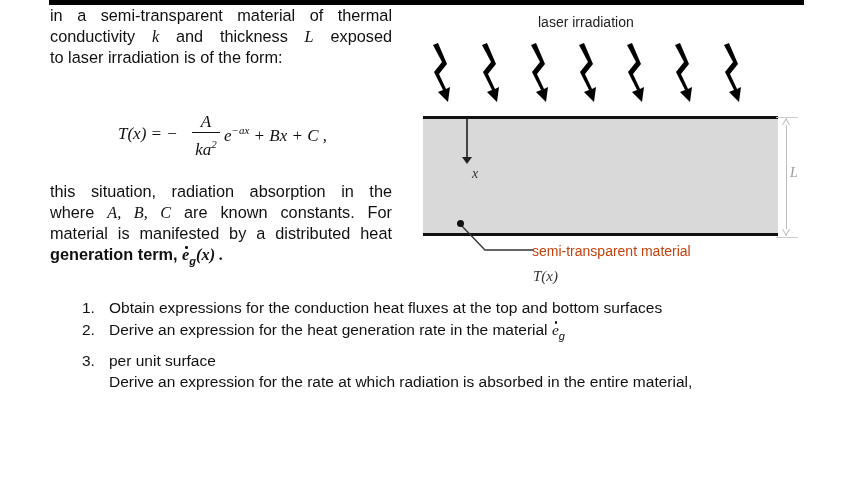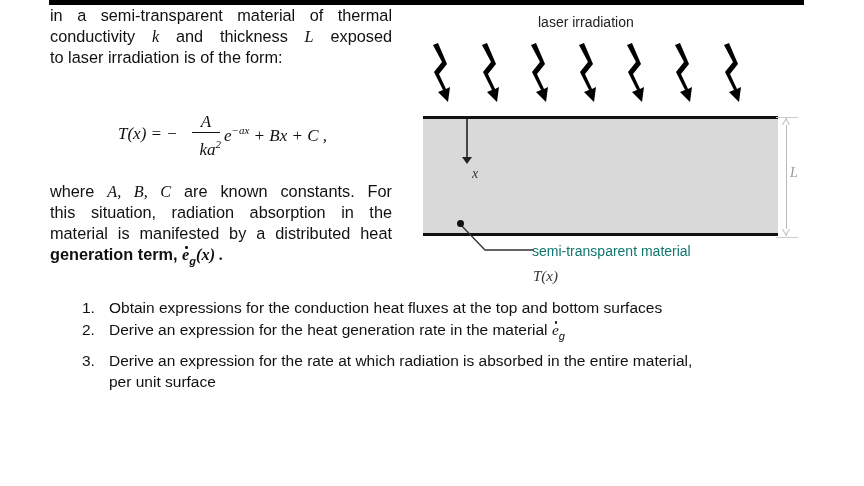--- a/index.html
+++ b/index.html
@@ -8,21 +8,21 @@
   .topbar { position:absolute; left:49px; top:0; width:755px; height:5px; background:#000; }
   .intro { position:absolute; left:50px; top:5px; width:342px; font-size:16.3px; line-height:21px;
            text-align:justify; text-align-last:justify; }
   .intro .last { text-align-last:left; }
   .math { font-family:"Liberation Serif", serif; font-style:italic; }
   .eq { position:absolute; left:118px; top:112px; font-family:"Liberation Serif", serif; font-size:17px; height:50px; }
   .eq .lhs { position:absolute; left:0; top:12px; white-space:nowrap; }
   .frac { position:absolute; left:73px; top:0; width:30px; text-align:center; }
   .frac .num { display:block; font-style:italic; font-size:17px; line-height:20px; }
   .frac .bar { display:block; height:1px; background:#111; margin:0 1px; }
-  .frac .den { display:block; font-style:italic; font-size:17px; line-height:22px;text-align:right; }
+  .frac .den { display:block; font-style:italic; font-size:17px; line-height:22px; }
   .eq .rhs { position:absolute; left:106px; top:12px; white-space:nowrap; }
   .sup { font-size:11px; vertical-align:7px; font-style:italic; }
   .para2 { position:absolute; left:50px; top:181px; width:342px; font-size:16.3px; line-height:21px;
            text-align:justify; text-align-last:justify; }
   .para2 .last { text-align-last:left;font-weight:bold; }
   .dot-e { position:relative; display:inline-block; }
   .dot-e::before { content:""; position:absolute; left:3px; top:2px; width:2.5px; height:2.5px; border-radius:50%; background:#111; }
   .sub { font-size:11px; vertical-align:-5px; font-style:italic; }
   .figure { position:absolute; left:410px; top:0; width:410px; height:290px; }
   .laser-label { position:absolute; left:128px; top:14px; font-size:14px; color:#222; }
@@ -38,21 +38,21 @@
   .dim-tick-top { position:absolute; left:776px; top:117px; width:22px; height:1px; background:#ccc; }
   .dim-tick-bot { position:absolute; left:776px; top:237px; width:22px; height:1px; background:#ccc; }
   .dim-head-top { position:absolute; left:782px; top:118px; width:0; height:0;
                   border-left:4px solid transparent; border-right:4px solid transparent; border-bottom:7px solid #bbb; }
   .dim-head-top::after { content:""; position:absolute; left:-3px; top:2px; border-left:3px solid transparent; border-right:3px solid transparent; border-bottom:5px solid #fff; }
   .dim-head-bot { position:absolute; left:782px; top:229px; width:0; height:0;
                   border-left:4px solid transparent; border-right:4px solid transparent; border-top:7px solid #bbb; }
   .dim-head-bot::after { content:""; position:absolute; left:-3px; top:-7px; border-left:3px solid transparent; border-right:3px solid transparent; border-top:5px solid #fff; }
   .L-label { position:absolute; left:790px; top:165px; font-family:"Liberation Serif", serif; font-style:italic; font-size:14px; color:#999; }
   .leader-dot { position:absolute; left:457px; top:220px; width:7px; height:7px; border-radius:50%; background:#111; }
-  .material-label { position:absolute; left:532px; top:243px; font-size:14px; color:#0f766e; }
+  .material-label { position:absolute; left:532px; top:243px; font-size:14px; color:#c2410c; }
   .tx-label { position:absolute; left:533px; top:268px; font-family:"Liberation Serif", serif; font-size:15px; color:#333; }
   .questions { position:absolute; left:82px; top:297px; width:730px; font-size:15.5px; line-height:22px; }
   .q { position:relative; padding-left:27px; }
   .q .num { position:absolute; left:0; top:0; }
   .q3 { margin-top:3px; line-height:21px; }
 </style>
 </head>
 <body>
 
 <div class="topbar"></div>
@@ -73,26 +73,26 @@
   <span class="lhs math">T(x) = −</span>
   <span class="frac">
     <span class="num">A</span>
     <span class="bar"></span>
     <span class="den"><span>ka</span><span class="sup">2</span></span>
   </span>
   <span class="rhs"><span class="math">e</span><span class="sup">−ax</span><span class="math"> + Bx + C ,</span></span>
 </div>
 
 <div class="para2">
+  <div>this situation, radiation absorption in the</div>
   <div>
     <span>where</span>
     <span class="math">A, B, C</span>
     <span>are known constants. For</span>
   </div>
-  <div>this situation, radiation absorption in the</div>
   <div>material is manifested by a distributed heat</div>
   <div class="last">
     <span>generation term,</span>
     <span class="math dot-e">e</span><span class="sub">g</span><span class="math">(x) .</span>
   </div>
 </div>
 
 <div class="figure">
   <span class="laser-label">laser irradiation</span>
 
@@ -146,16 +146,16 @@
     <span class="num">1.</span>
     <span>Obtain expressions for the conduction heat fluxes at the top and bottom surfaces</span>
   </div>
   <div class="q">
     <span class="num">2.</span>
     <span>Derive an expression for the heat generation rate in the material</span>
     <span class="math dot-e">e</span><span class="sub">g</span>
   </div>
   <div class="q q3">
     <span class="num">3.</span>
+    <div>per unit surface</div>
     <div>Derive an expression for the rate at which radiation is absorbed in the entire material,</div>
-    <div>per unit surface</div>
   </div>
 </div>
 
 </body></html>

